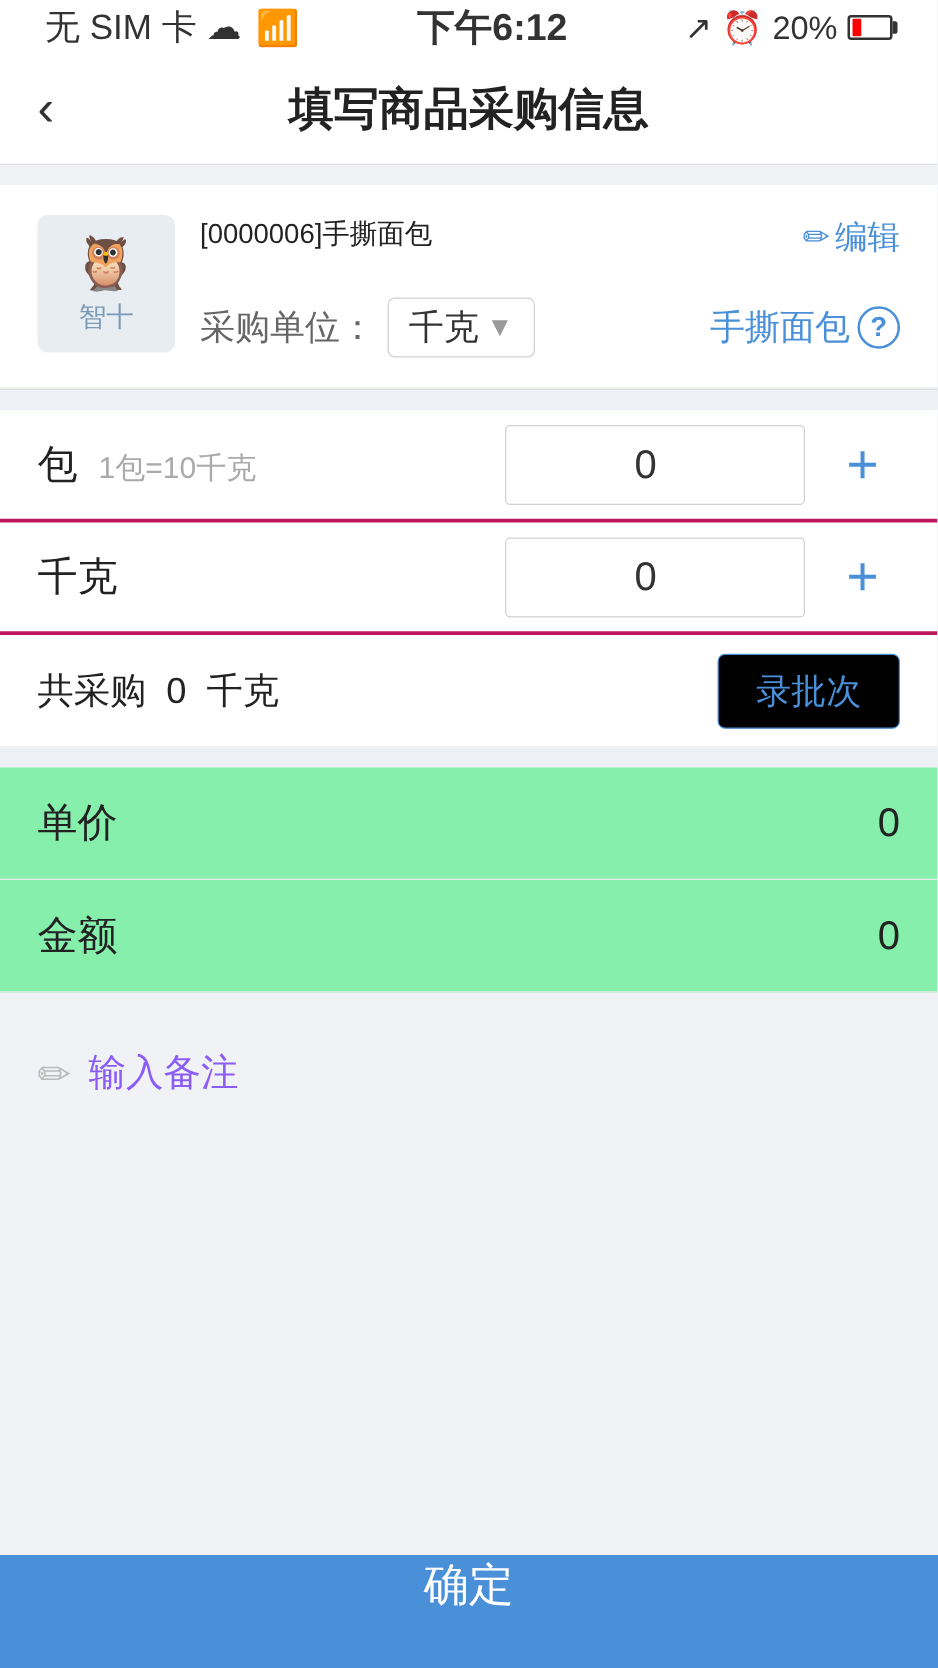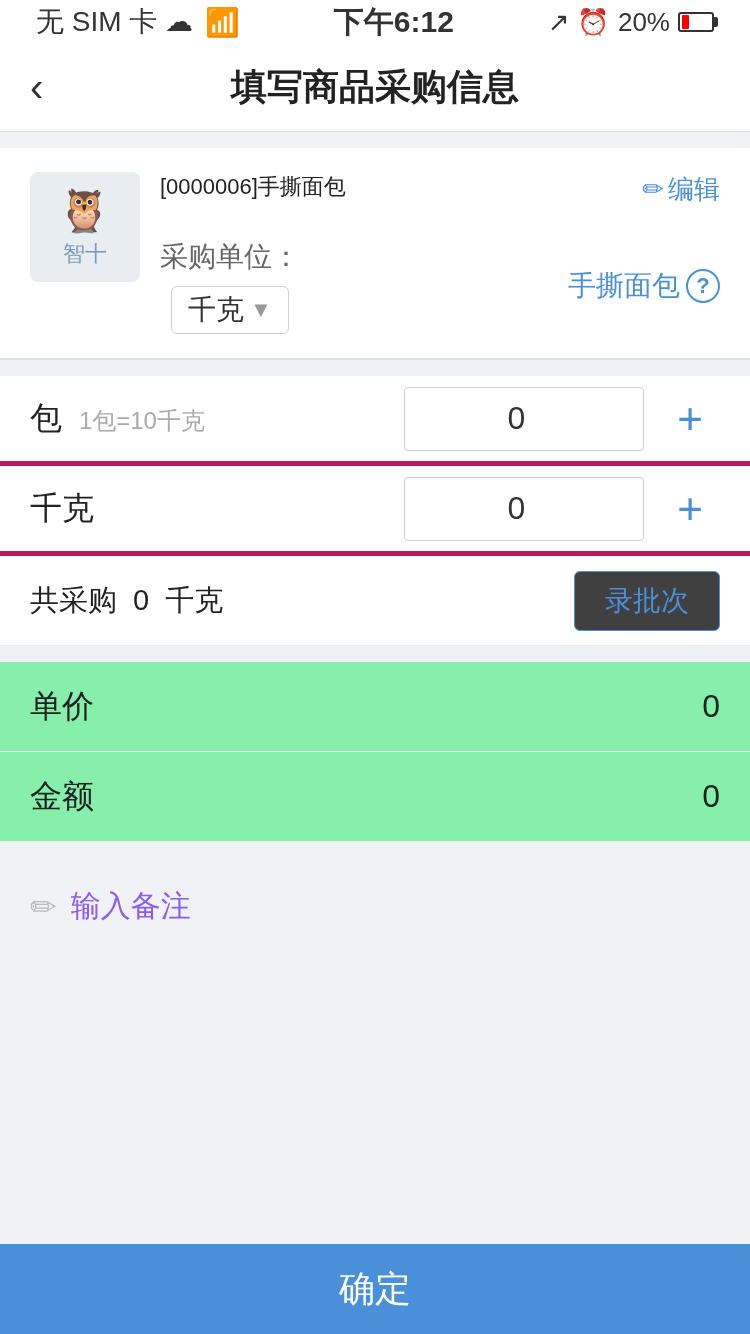--- a/index.html
+++ b/index.html
@@ -93,21 +93,21 @@
       font-size: 22px;
       color: #222;
       font-weight: 500;
       margin-bottom: 16px;
     }
     .product-meta {
       display: flex;
       align-items: center;
       justify-content: space-between;
     }
-    .unit-row { display: flex; align-items: center; gap: 10px; font-size: 28px; color: #666; flex-direction: column; }
+    .unit-row { display: flex; align-items: center; gap: 10px; font-size: 28px; color: #666; }
     .unit-selector {
       border: 1px solid #d0d0d0;
       border-radius: 6px;
       padding: 4px 16px;
       font-size: 28px;
       color: #333;
       display: flex;
       align-items: center;
       gap: 6px;
       background: #fff;
@@ -138,21 +138,21 @@
       background: #edf0f5;
     }
 
     
     .input-section { background: #fff; }
     .input-row {
       display: flex;
       align-items: center;
       padding: 0 30px;
       height: 90px;
-      border-bottom: 5px solid #be185d;
+      border-bottom: 3px solid #be185d;
     }
     .input-label {
       font-size: 32px;
       color: #222;
       min-width: 80px;
     }
     .input-label-sub {
       font-size: 24px;
       color: #aaa;
       margin-left: 8px;
@@ -197,21 +197,21 @@
       background: #fff;
       border-bottom: 1px solid #ebebeb;
     }
     .summary-text { font-size: 29px; color: #222; }
     .batch-btn {
       border: 1px solid #4a90d9;
       border-radius: 6px;
       padding: 10px 30px;
       font-size: 28px;
       color: #4a90d9;
-      background: #404040;
+      background: #000000;
       cursor: pointer;
     }
 
     
     .price-section { background: #86efac; margin-top: 0; }
     .price-row {
       display: flex;
       align-items: center;
       justify-content: space-between;
       padding: 0 30px;
@@ -235,21 +235,21 @@
 
     
     .confirm-btn-wrap {
       position: fixed;
       bottom: 0;
       left: 0;
       width: 750px;
       background: #4a90d9;
       height: 90px;
       display: flex;
-      align-items: center;
+      align-items: flex-start;
       justify-content: center;
       cursor: pointer;
     }
     .confirm-btn-label {
       font-size: 36px;
       color: #fff;
       font-weight: 500;
     }
 
     .help-circle {

